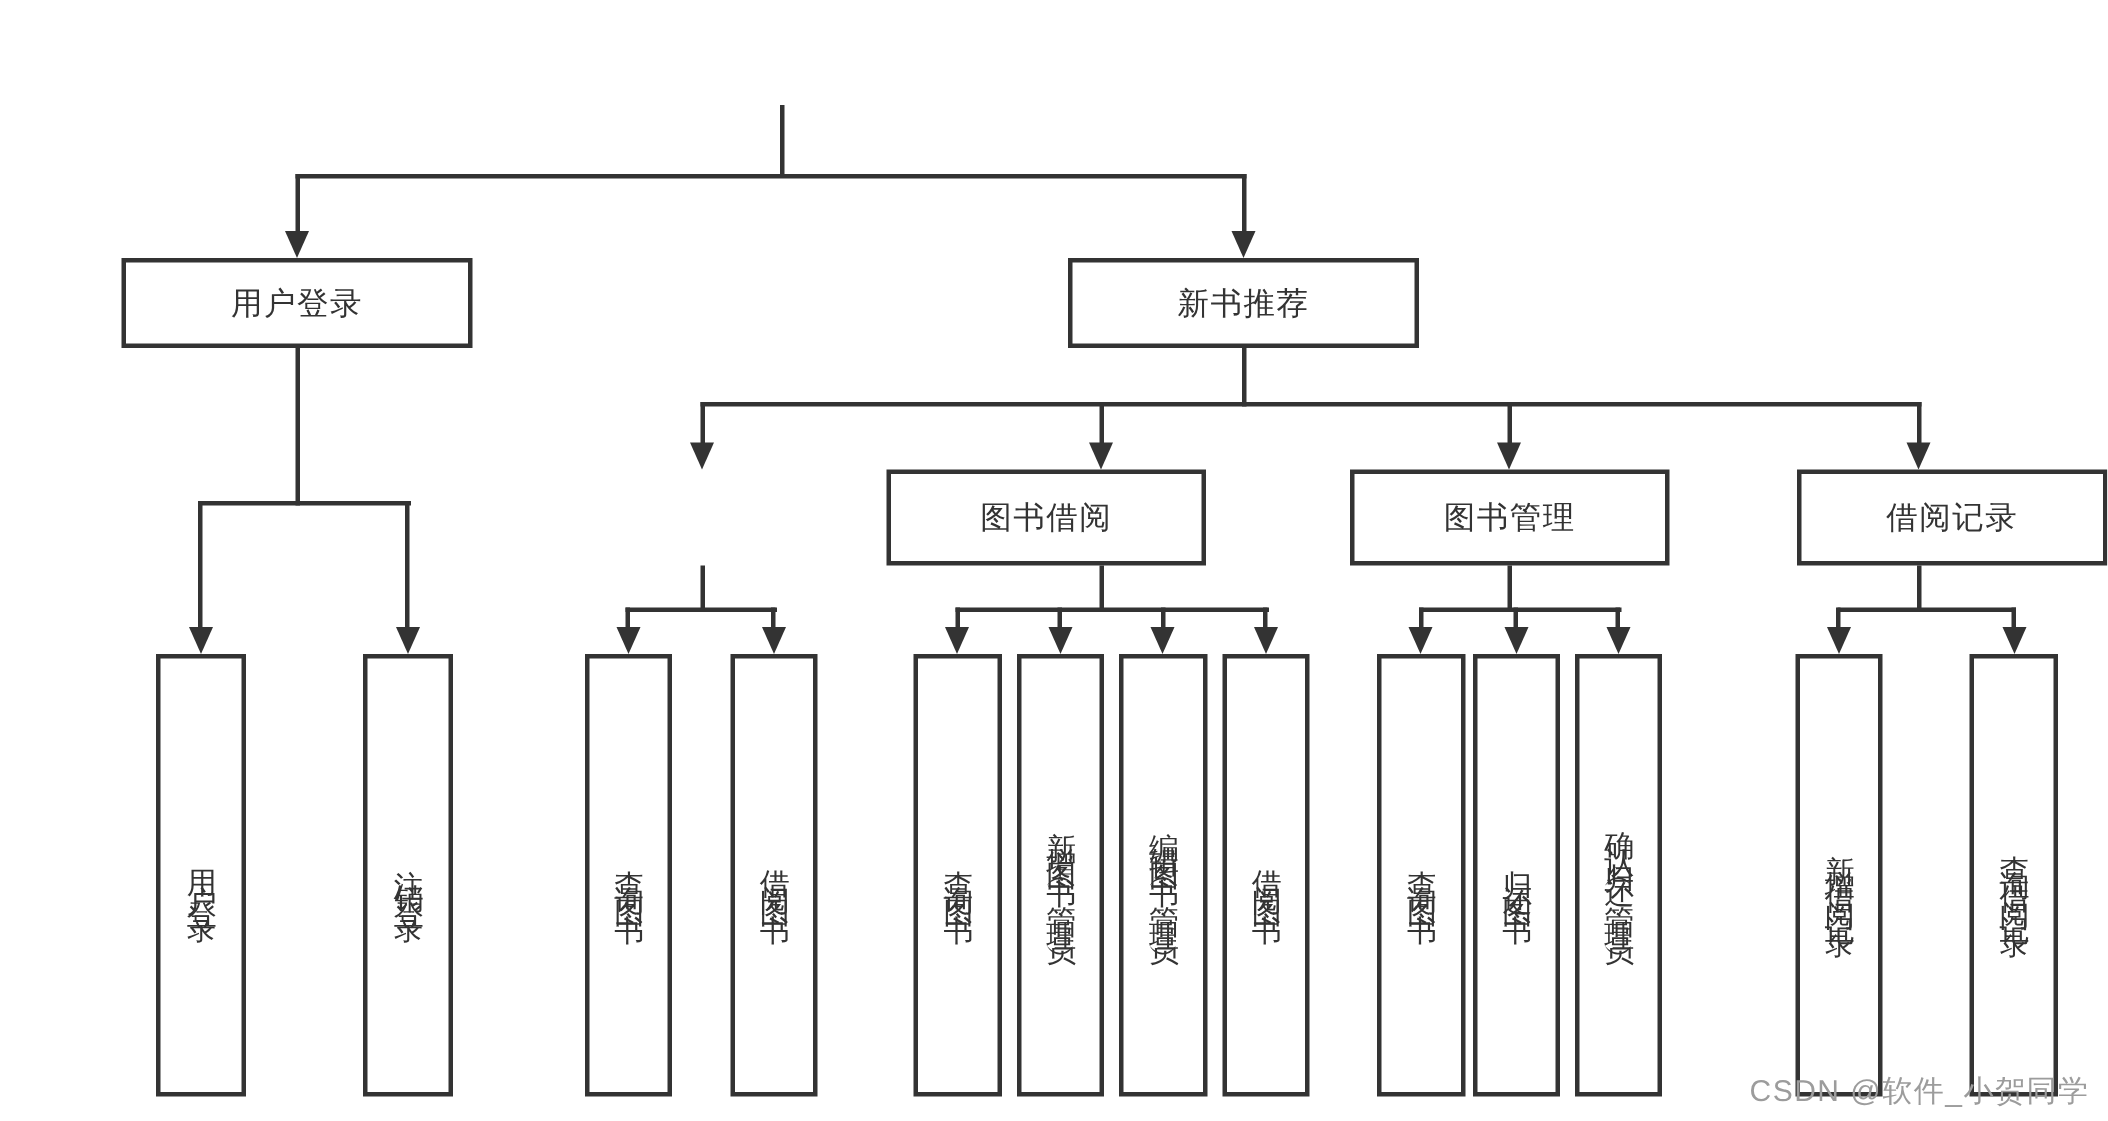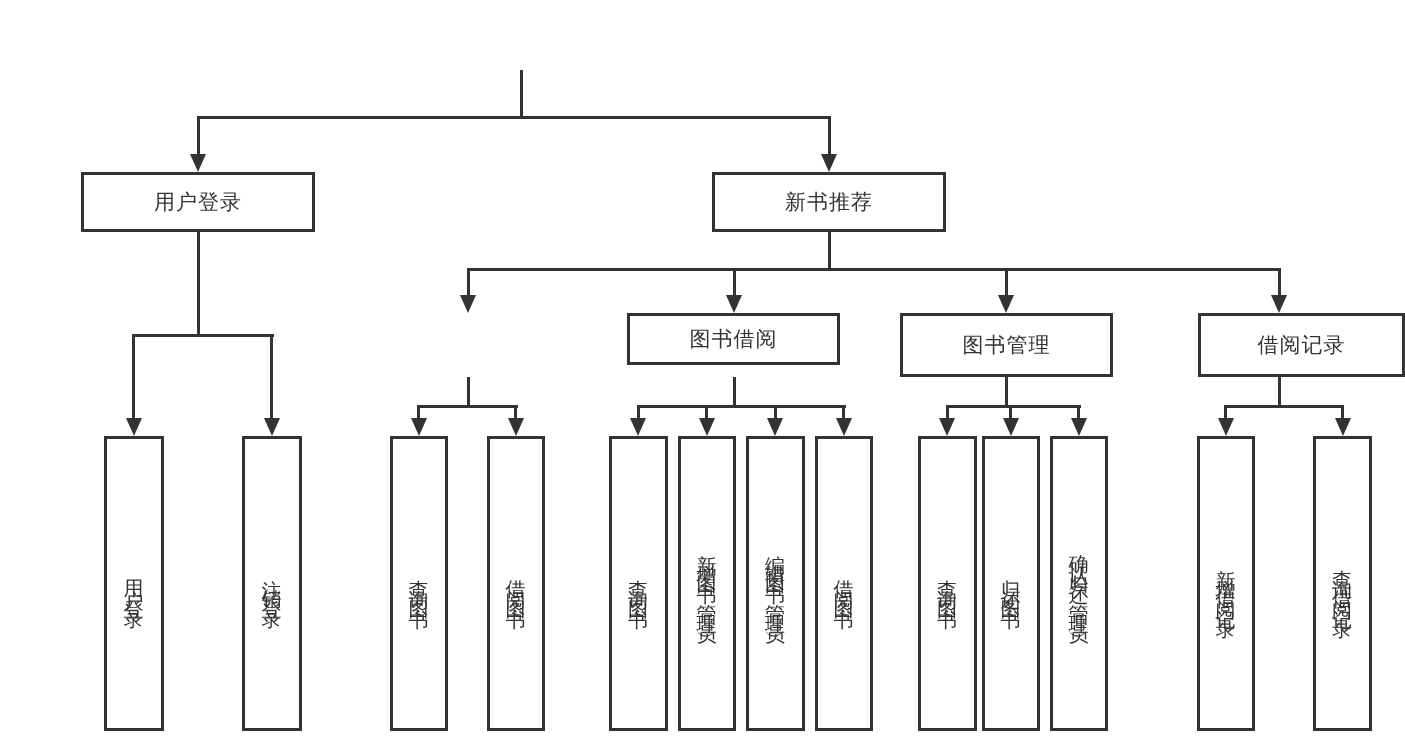--- a/index.html
+++ b/index.html
@@ -59,21 +59,21 @@
   <div class="line" style="left:467px;top:268px;width:814px;height:3px"></div>
   <div class="line" style="left:467px;top:268px;width:3px;height:29px"></div>
   <div class="arrow-down" style="left:460px;top:295px"></div>
   <div class="line" style="left:733px;top:268px;width:3px;height:29px"></div>
   <div class="arrow-down" style="left:726px;top:295px"></div>
   <div class="line" style="left:1005px;top:268px;width:3px;height:29px"></div>
   <div class="arrow-down" style="left:998px;top:295px"></div>
   <div class="line" style="left:1278px;top:268px;width:3px;height:29px"></div>
   <div class="arrow-down" style="left:1271px;top:295px"></div>
 
-  <div class="box h" style="left:627px;top:313px;width:213px;height:52px">
+  <div class="box h" style="left:591px;top:313px;width:213px;height:64px">
     <span>图书借阅</span>
   </div>
   <div class="box h" style="left:900px;top:313px;width:213px;height:64px">
     <span>图书管理</span>
   </div>
   <div class="box h" style="left:1198px;top:313px;width:207px;height:64px">
     <span>借阅记录</span>
   </div>
 
   <div class="line" style="left:467px;top:377px;width:3px;height:31px"></div>
@@ -147,14 +147,15 @@
     <span class="vtext">确认归还（管理员）</span>
   </div>
 
   <div class="box v" style="left:1197px;top:436px;width:58px;height:295px">
     <span class="vtext">新增借阅记录</span>
   </div>
   <div class="box v" style="left:1313px;top:436px;width:59px;height:295px">
     <span class="vtext">查询借阅记录</span>
   </div>
 
+  <div class="watermark">CSDN @软件_小贺同学</div>
 
 </div>
 
 </body></html>

